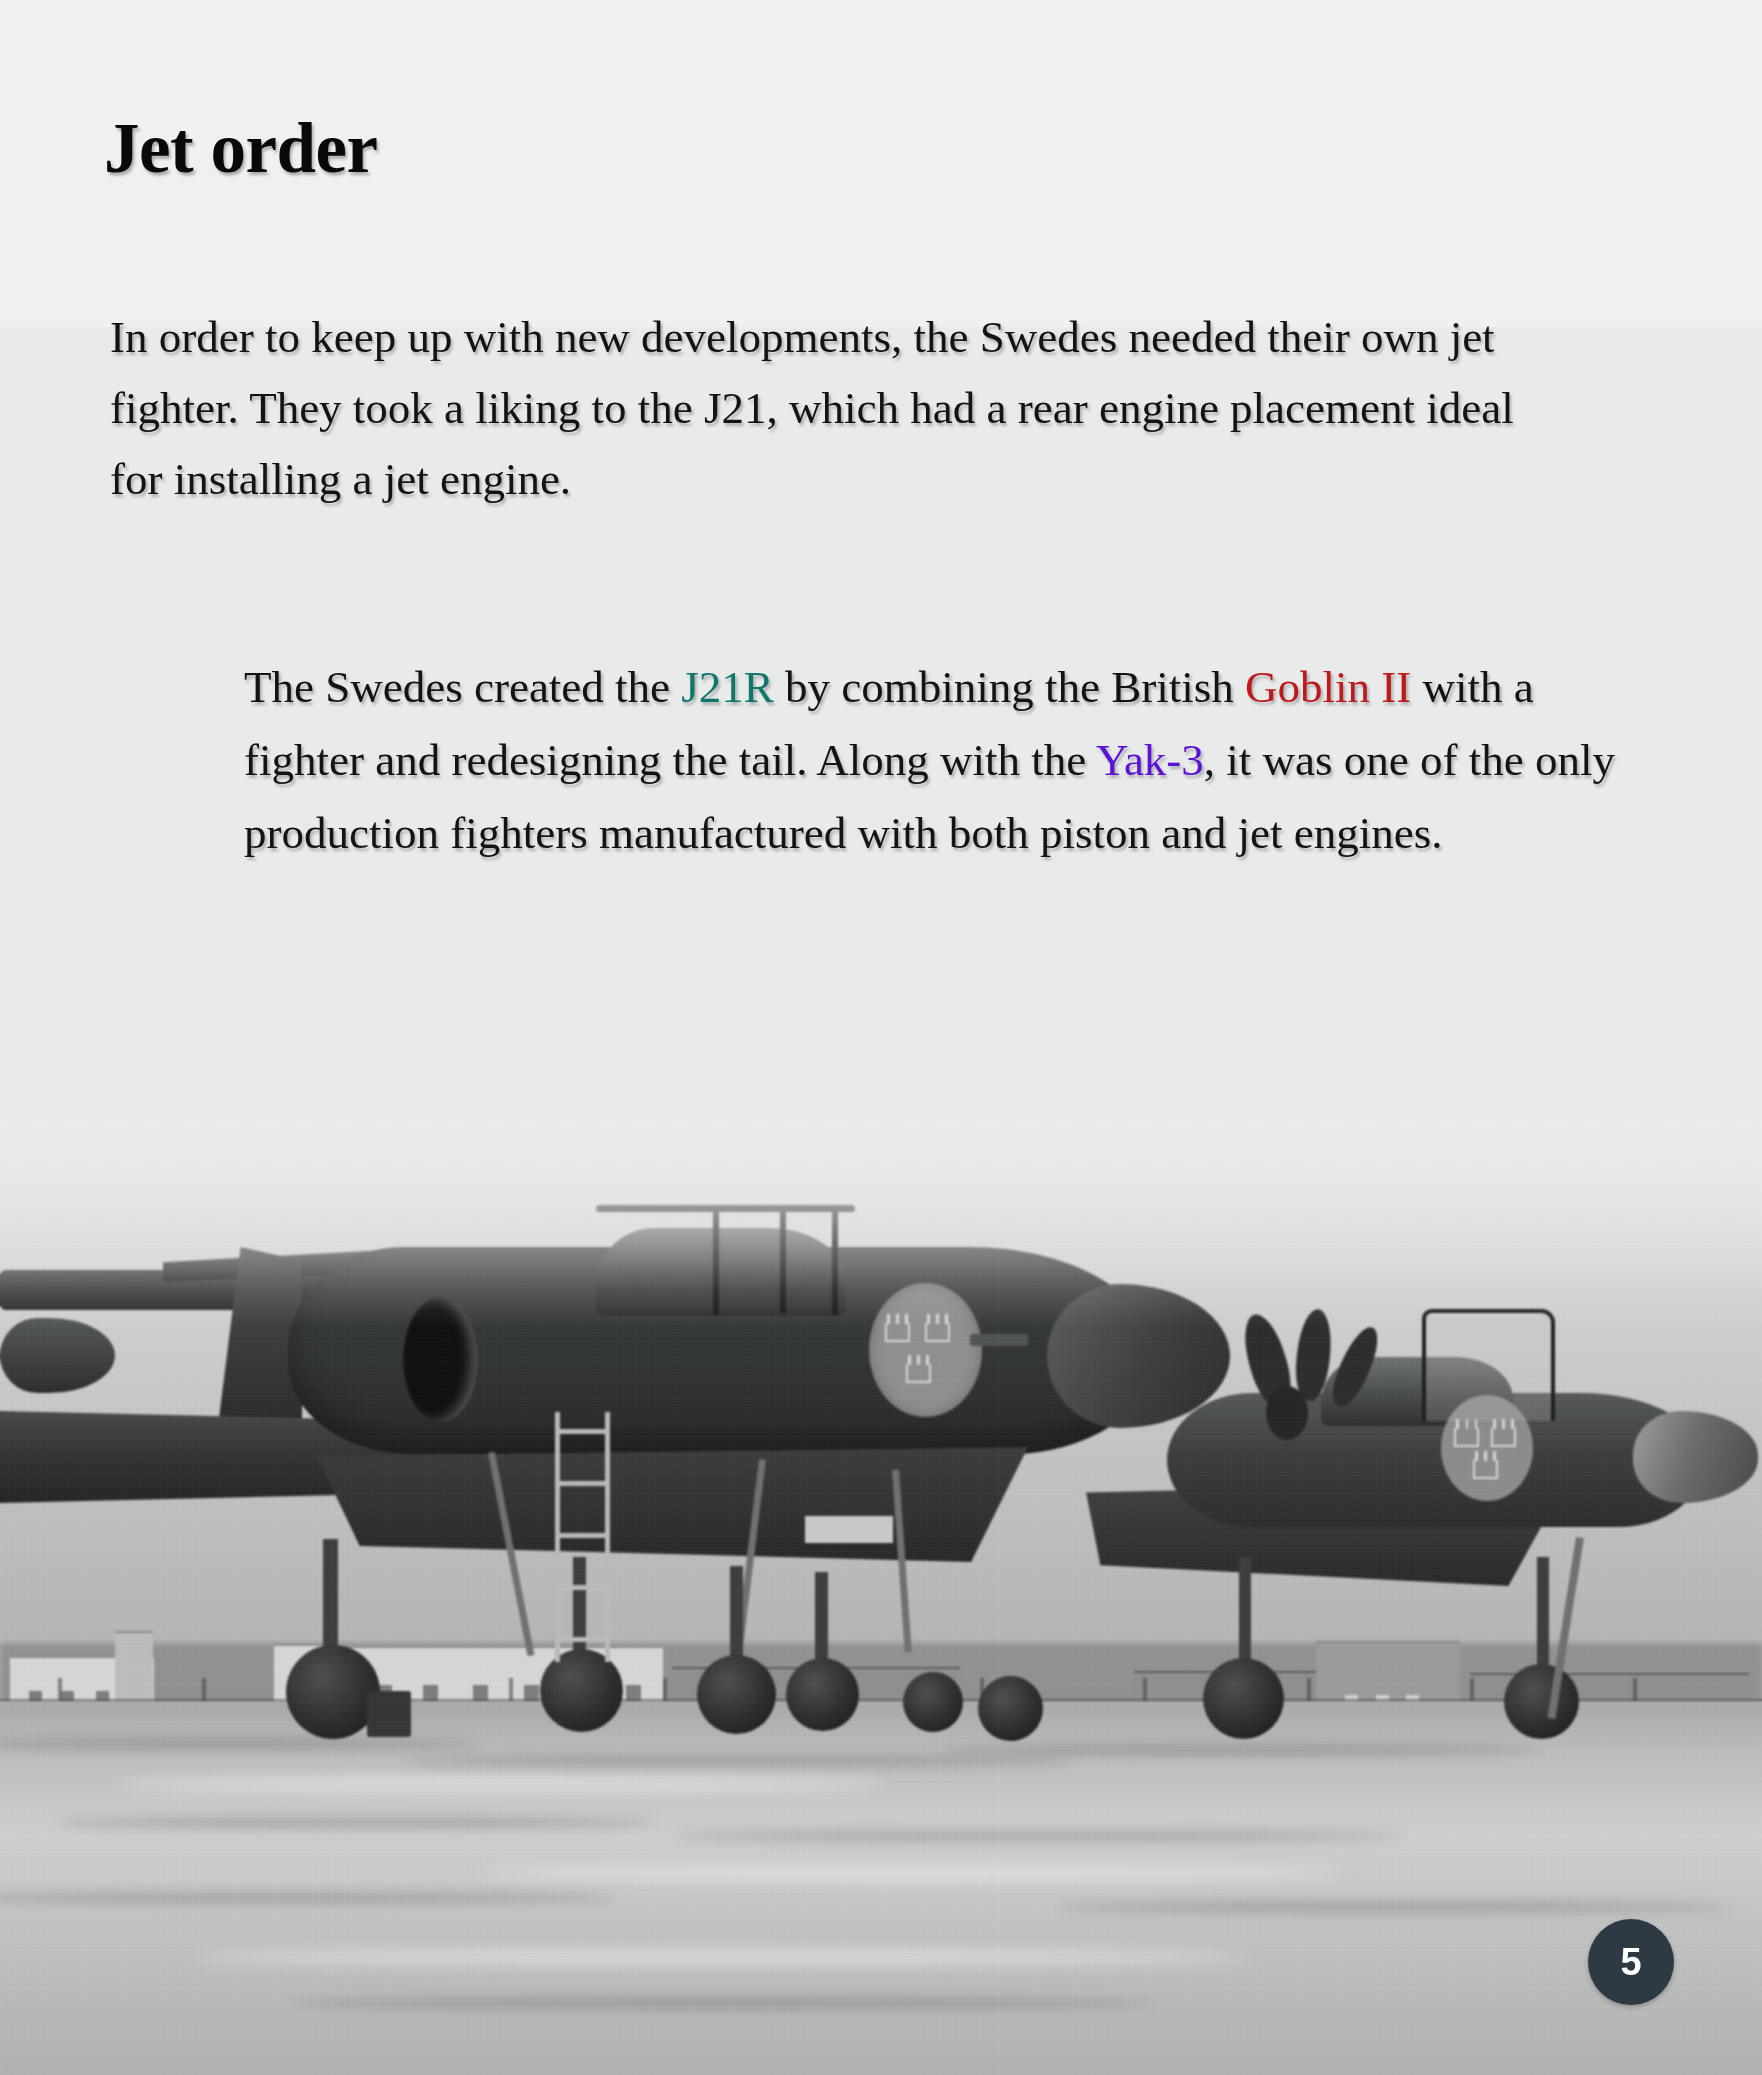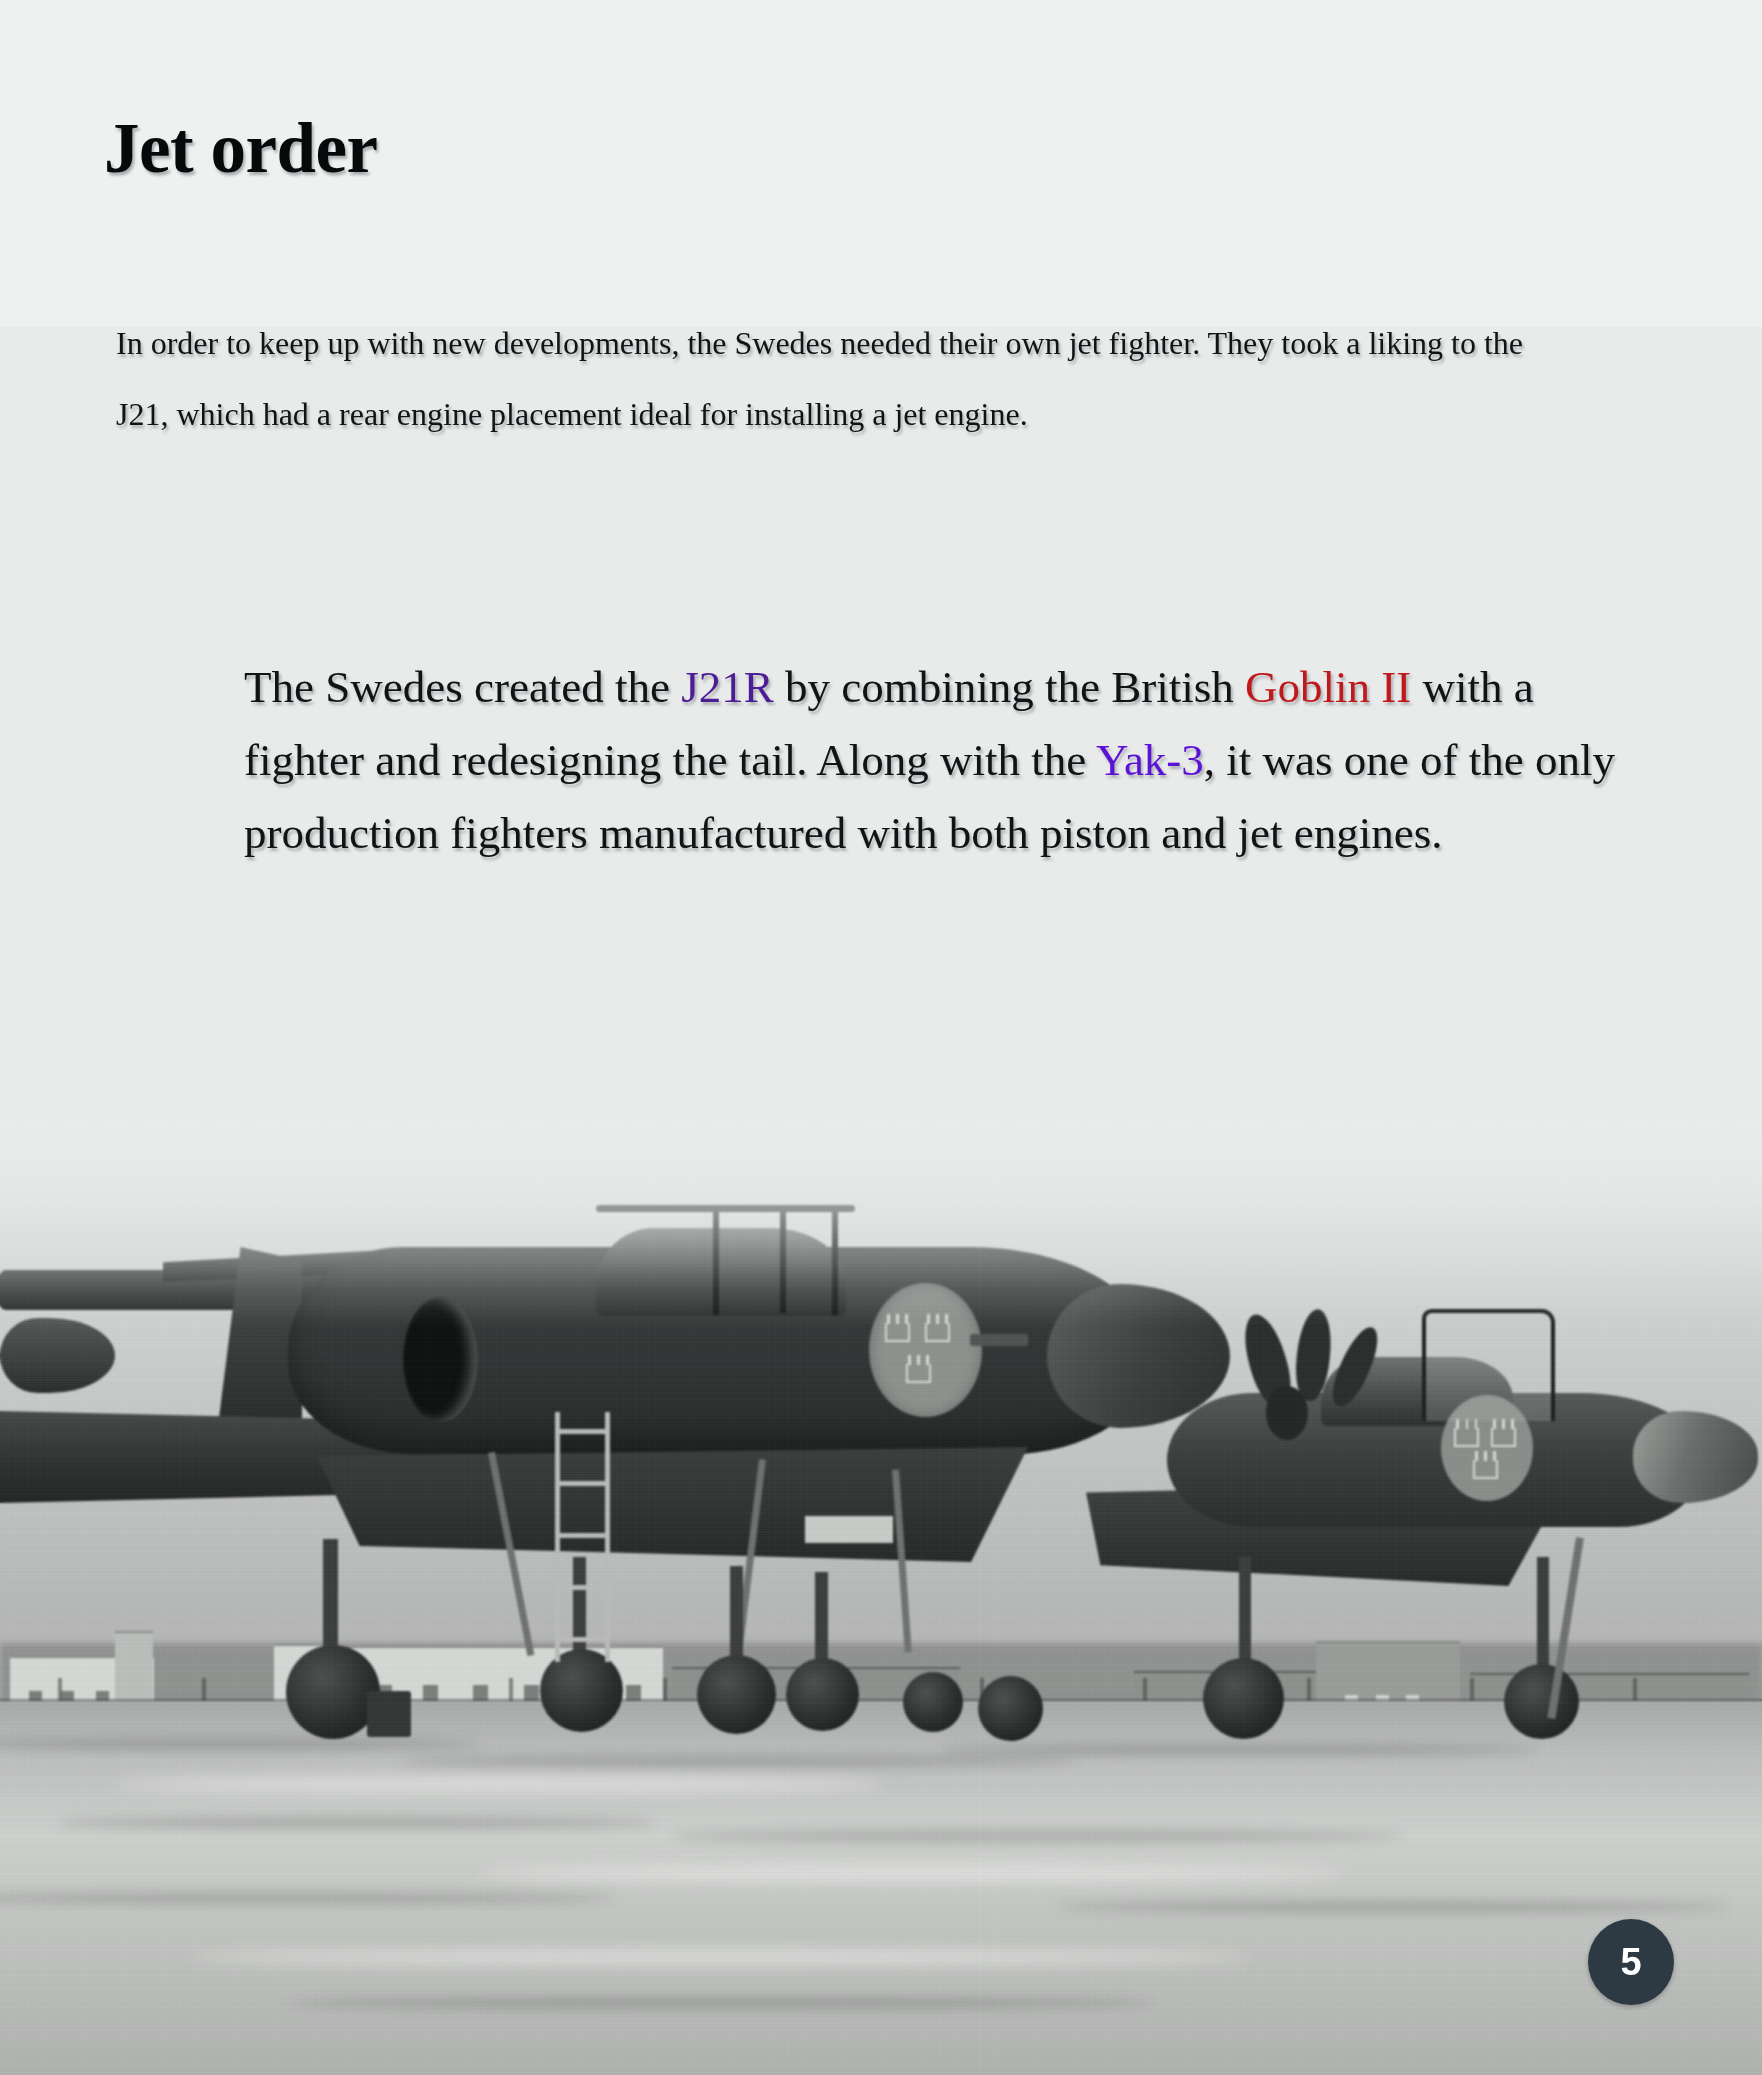--- a/index.html
+++ b/index.html
@@ -56,43 +56,43 @@
     letter-spacing: -0.5px;
     text-shadow: 1.9px 2.9px 2.9px rgba(90,95,100,0.48);
     white-space: nowrap;
   }
 
   .para-lead {
     position: absolute;
     left: 106px;
     top: 298px;
     width: 1441px;
-    margin: 10px;
-    font-size: 32px;
+    margin: 4px;
+    font-size: 45px;
     line-height: 71px;
     color: #121314;
     text-shadow: 1.9px 2.9px 2.9px rgba(95,100,105,0.45);
   }
 
   .para-indent {
     position: absolute;
     left: 244px;
     top: 651px;
     width: 1412px;
     margin: 0;
     font-size: 45px;
     line-height: 73px;
     color: #121314;
     text-shadow: 1.9px 2.9px 2.9px rgba(95,100,105,0.45);
   }
 
   .lnk {
     text-decoration: none;
   }
-  .lnk-blue   { color: #4c1d95; }
+  .lnk-blue   { color: #0f766e; }
   .lnk-red    { color: #c0191b; }
   .lnk-purple { color: #5c11d6; }
 
   
   .photo {
     position: absolute;
     left: 0;
     top: 1105px;
     width: 1763px;
     height: 970px;

